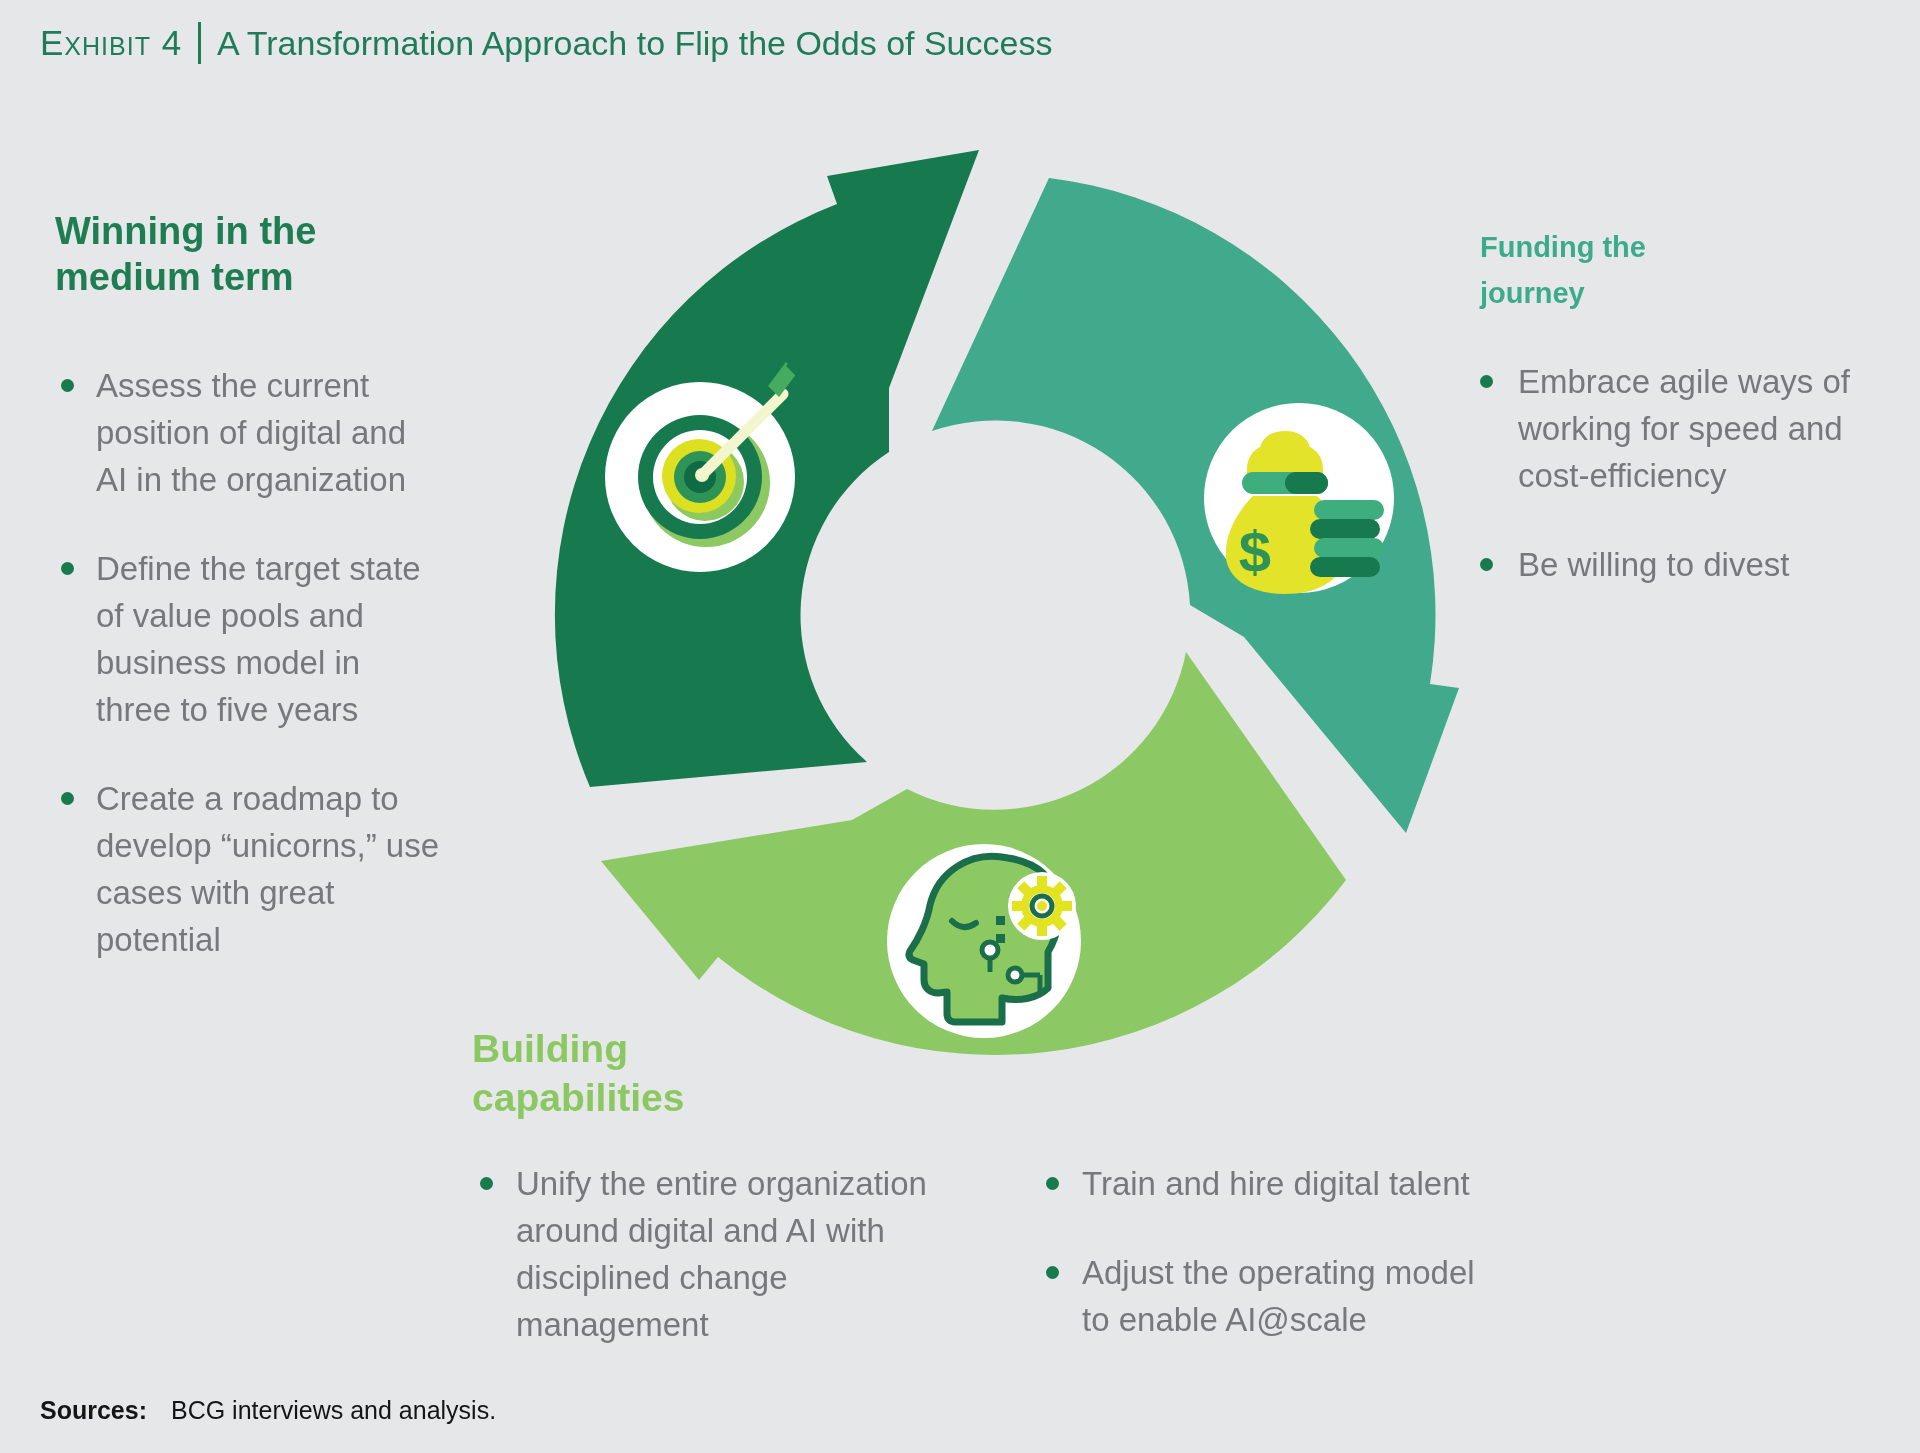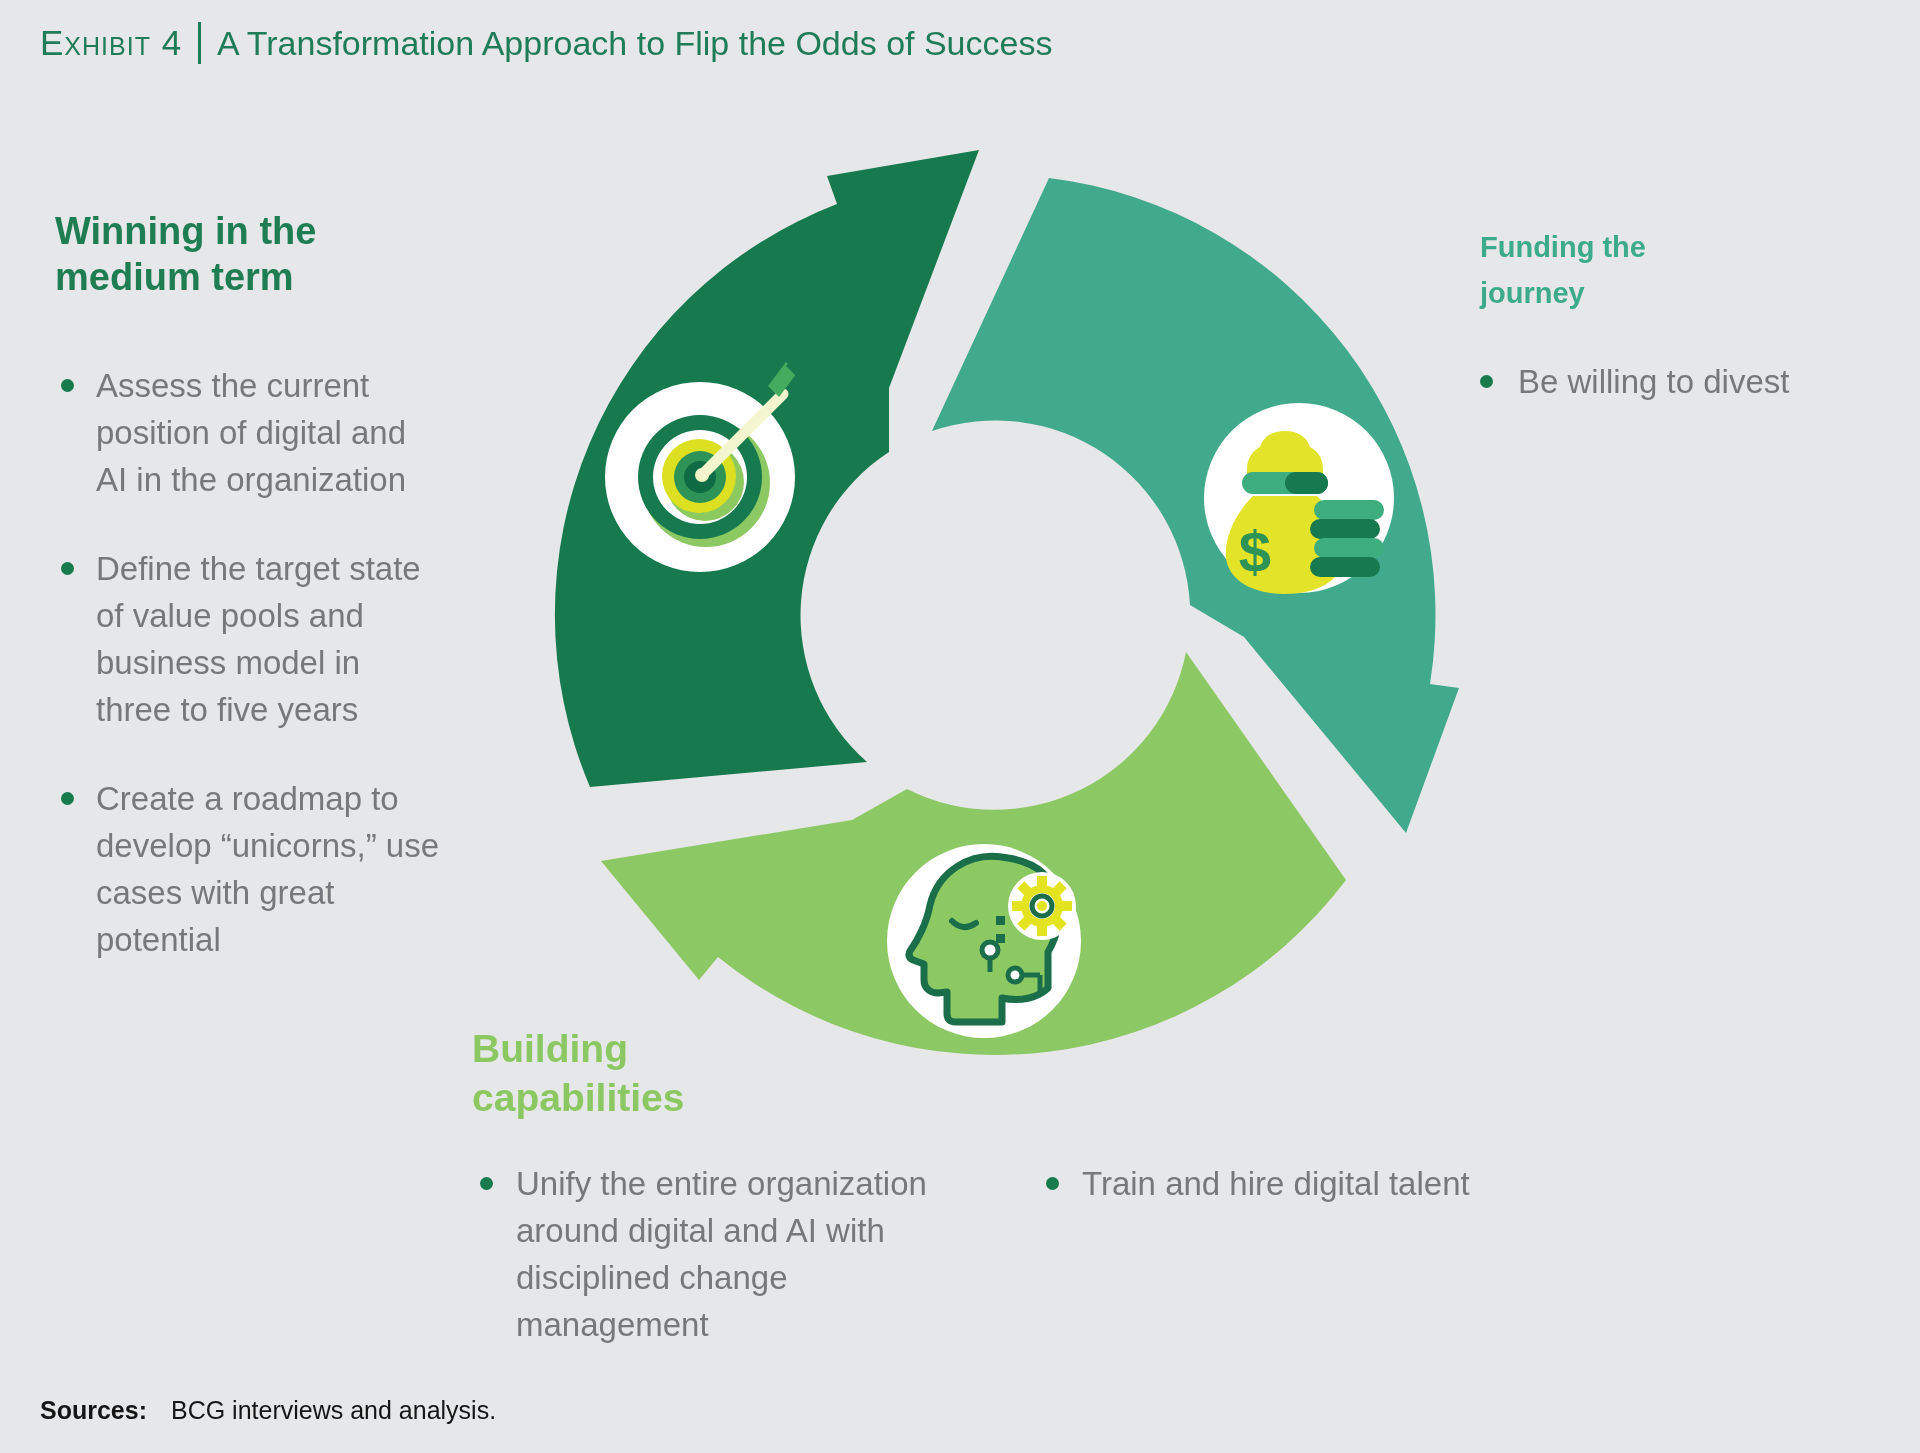--- a/index.html
+++ b/index.html
@@ -172,37 +172,48 @@
 cases with great
 potential</span>
   </li>
 </ul>
 
 <div class="col-heading h-funding">Funding the
 journey</div>
 <ul class="bullets ul-funding">
   <li>
     <span class="bullet-dot"></span>
+    <span class="bullet-text">Embrace agile ways of
+working for speed and
+cost-efficiency</span>
+  </li>
+  <li>
+    <span class="bullet-dot"></span>
     <span class="bullet-text">Be willing to divest</span>
   </li>
 </ul>
 
 <div class="col-heading h-building">Building
 capabilities</div>
 <ul class="bullets ul-building-left">
   <li>
     <span class="bullet-dot"></span>
     <span class="bullet-text">Unify the entire organization
 around digital and AI with
 disciplined change
 management</span>
   </li>
 </ul>
 <ul class="bullets ul-building-right">
   <li>
     <span class="bullet-dot"></span>
     <span class="bullet-text">Train and hire digital talent</span>
   </li>
+  <li>
+    <span class="bullet-dot"></span>
+    <span class="bullet-text">Adjust the operating model
+to enable AI@scale</span>
+  </li>
 </ul>
 
 <div class="sources">
   <span class="lbl">Sources:</span><span class="txt">BCG interviews and analysis.</span>
 </div>
 
 </body></html>

